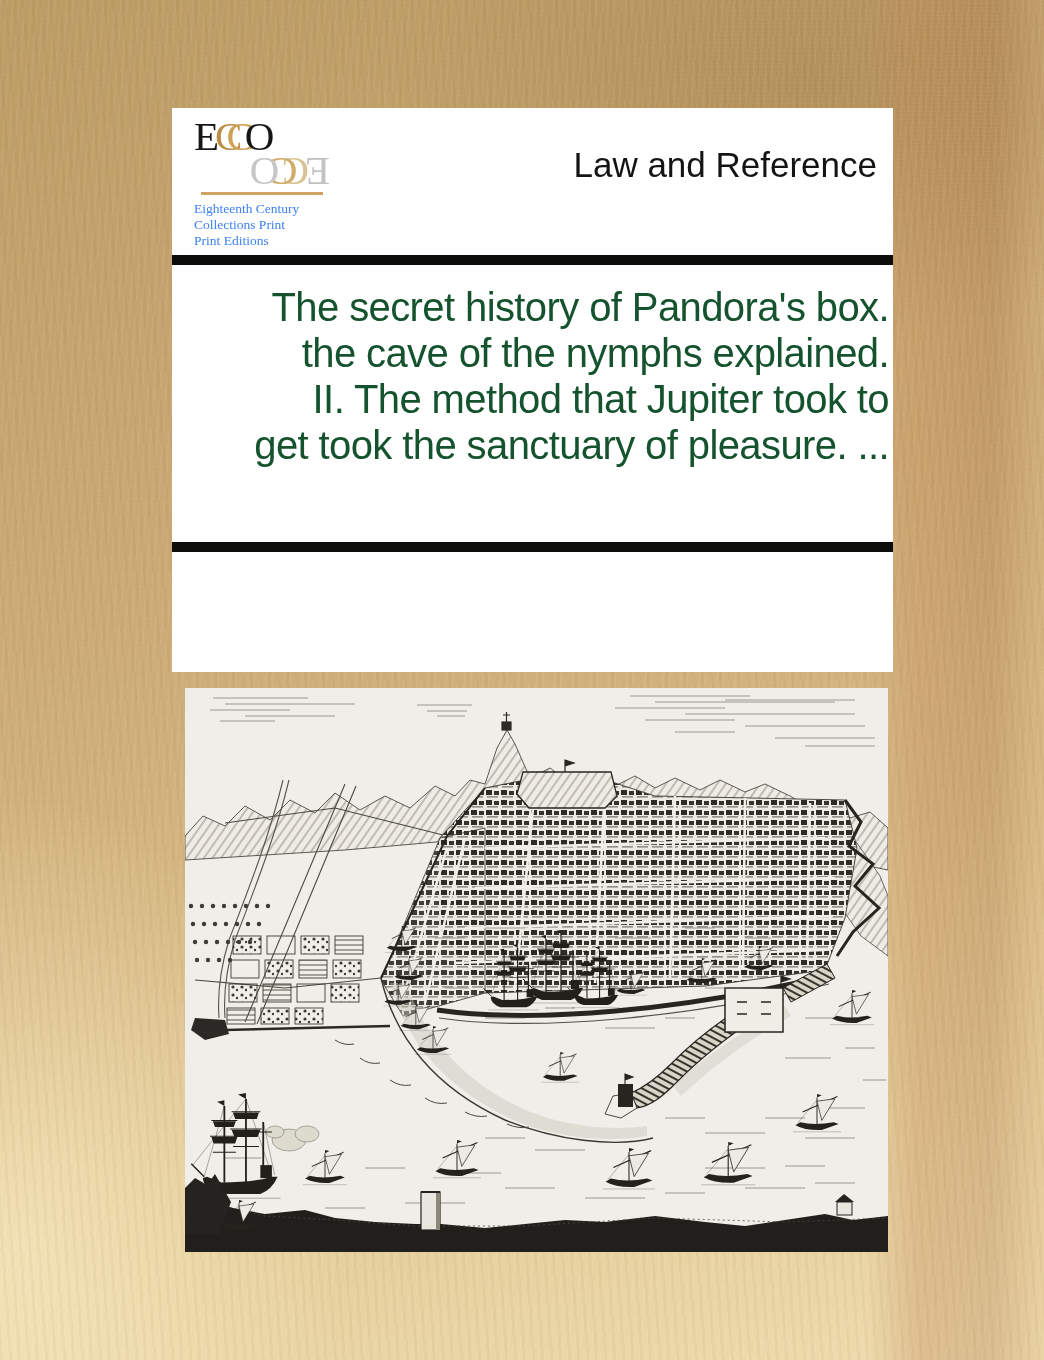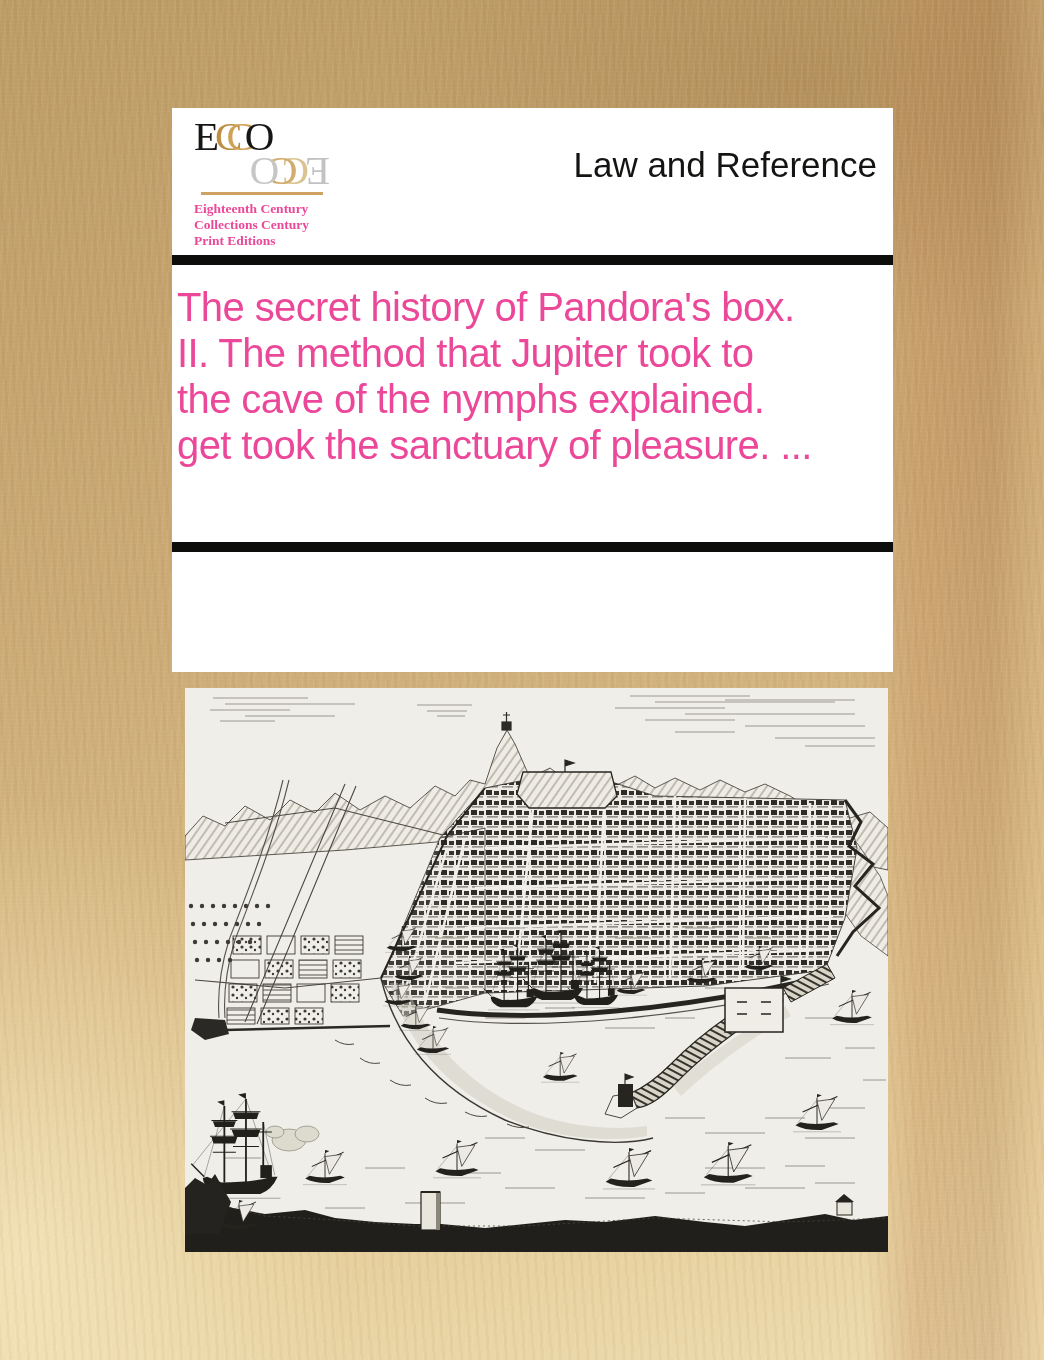--- a/index.html
+++ b/index.html
@@ -39,32 +39,32 @@
   .ecco-word .l0{color:#171614;}
   .ecco-word .l1{color:#bf8e45;margin-left:-1px;}
   .ecco-word .l2{color:#cfa257;margin-left:-13px;}
   .ecco-word .l3{color:#171614;margin-left:-6px;}
   .ecco-refl{transform:rotate(180deg);margin-top:-4px;opacity:.95;}
   .ecco-refl .l0{color:#bfbfbf;}
   .ecco-refl .l1{color:#d9c08d;}
   .ecco-refl .l2{color:#cfa863;}
   .ecco-refl .l3{color:#c4c4c4;}
   .logo-rule{width:122px;height:3px;background:#cfa263;margin:3px auto 6px auto;}
-  .logo-tagline{font-size:13.5px;line-height:16px;color:#ec4899;font-weight:bold;}
+  .logo-tagline{font-size:13.5px;line-height:16px;color:#3b82f6;}
   
   .category{
     position:absolute;top:38px;right:16px;
     font-size:35px;line-height:1.1;color:#141413;letter-spacing:0;
     font-family:Liberation Sans, sans-serif;
     margin-left:20px;
   }
   
   .title{
     position:absolute;left:5px;top:176px;right:4px;
-    font-size:40px;line-height:46px;letter-spacing:-.6px;color:#ec4899;
+    font-size:40px;line-height:46px;letter-spacing:-.6px;color:#14532d;text-align:right;
   }
   .title-line{white-space:nowrap;}
   
   .plate{
     position:absolute;left:185px;top:688px;width:703px;height:564px;
     background:#f0eee8;overflow:hidden;
   }
   .plate svg{display:block;}
 </style>
 </head>
@@ -74,33 +74,33 @@
   <div class="texture"></div>
 
   <div class="card">
 
     <div class="logo">
       <div class="ecco-word"><span class="l0">E</span><span class="l1">C</span><span class="l2">C</span><span class="l3">O</span></div>
       <div class="ecco-word ecco-refl"><span class="l0">E</span><span class="l1">C</span><span class="l2">C</span><span class="l3">O</span></div>
       <div class="logo-rule"></div>
       <div class="logo-tagline">
         <div>Eighteenth Century</div>
-        <div>Collections Century</div>
+        <div>Collections Print</div>
         <div>Print Editions</div>
       </div>
     </div>
 
     <div class="category">Law and Reference</div>
 
     <div class="rule rule-top"></div>
 
     <div class="title">
       <div class="title-line">The secret history of Pandora's box.</div>
+      <div class="title-line">the cave of the nymphs explained.</div>
       <div class="title-line">II. The method that Jupiter took to</div>
-      <div class="title-line">the cave of the nymphs explained.</div>
       <div class="title-line">get took the sanctuary of pleasure. ...</div>
     </div>
 
     <div class="rule rule-bottom"></div>
   </div>
 
   <div class="plate">
     <svg width="703" height="564" viewBox="0 0 703 564" xmlns="http://www.w3.org/2000/svg">
       <defs>
         <pattern id="cityPat" width="15" height="10" patternUnits="userSpaceOnUse">

